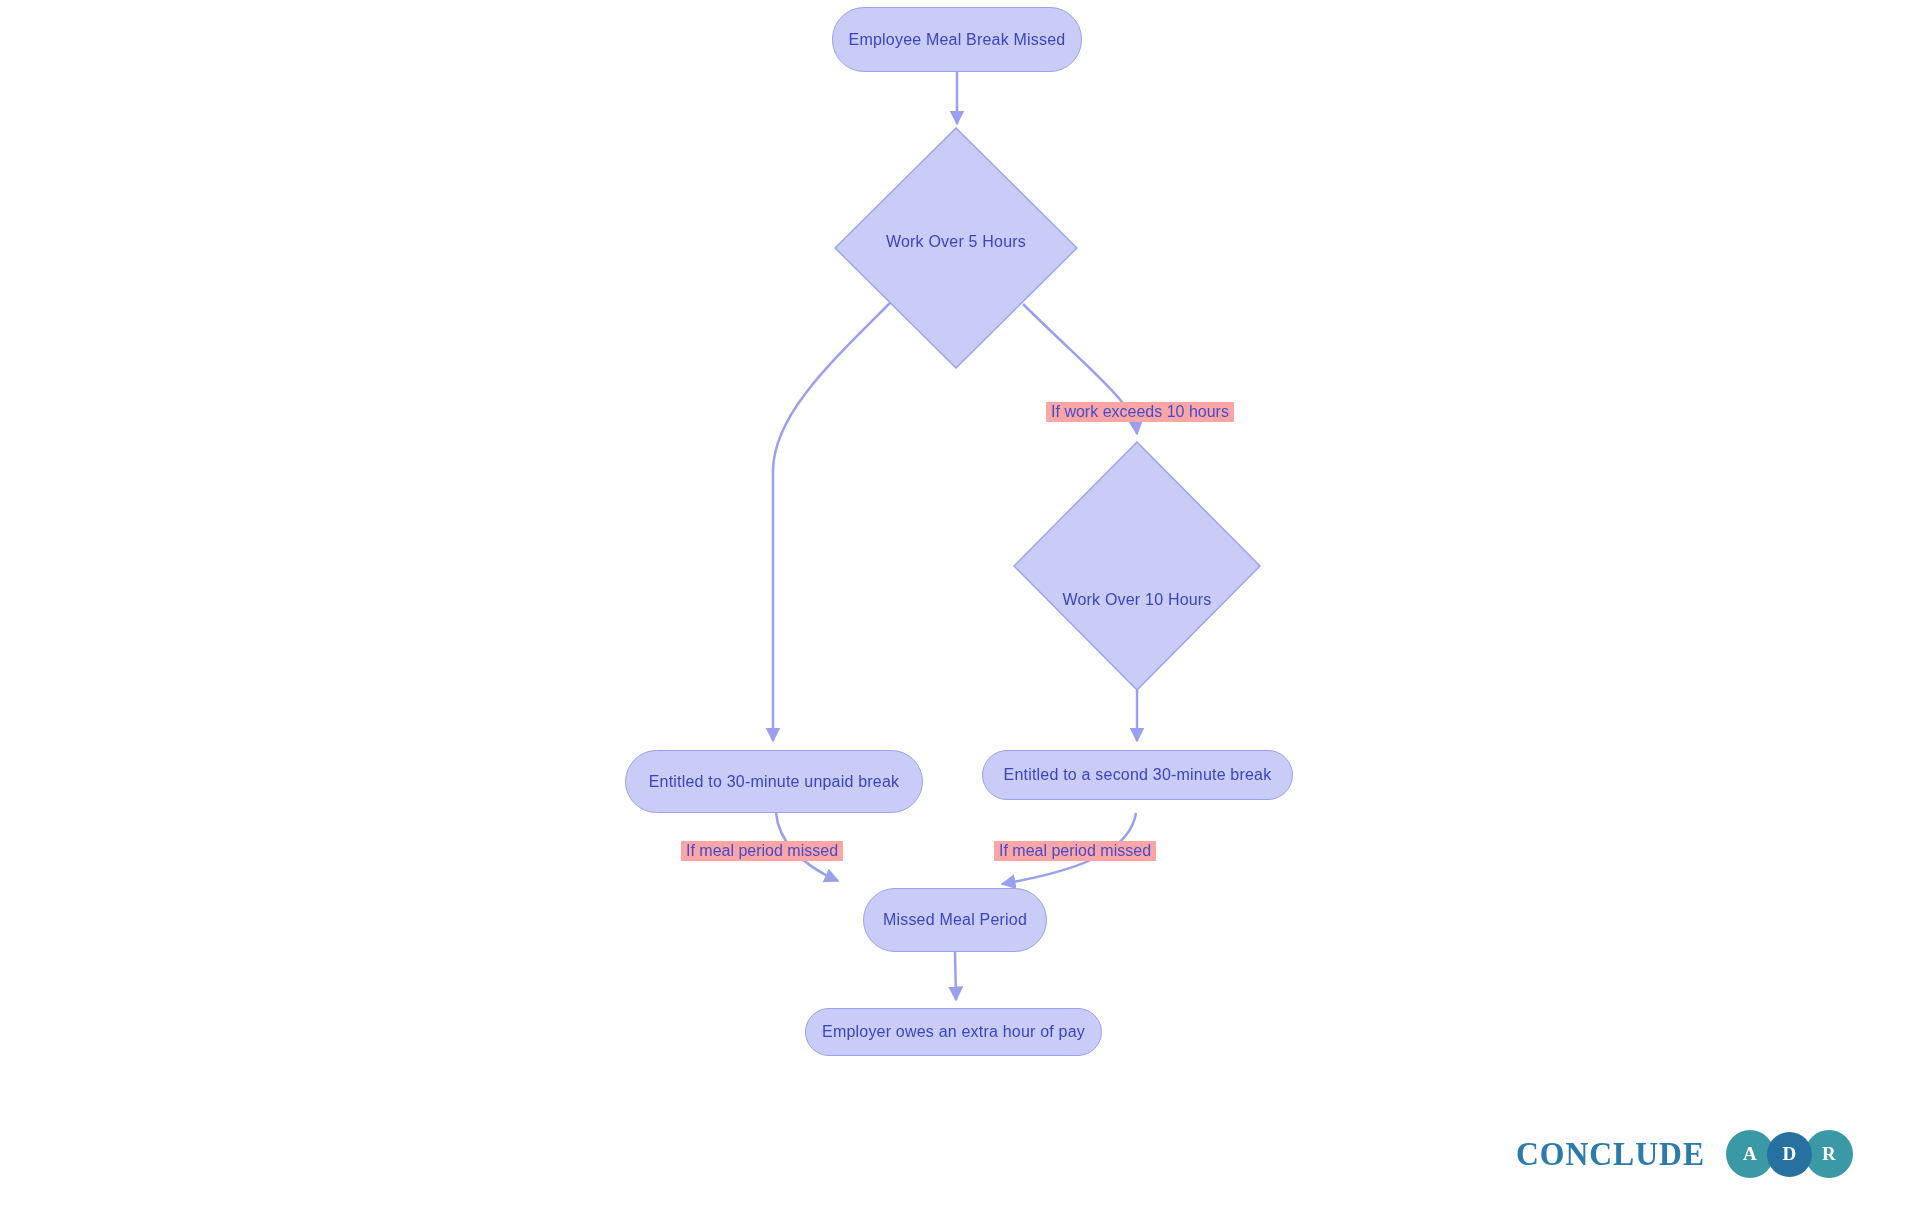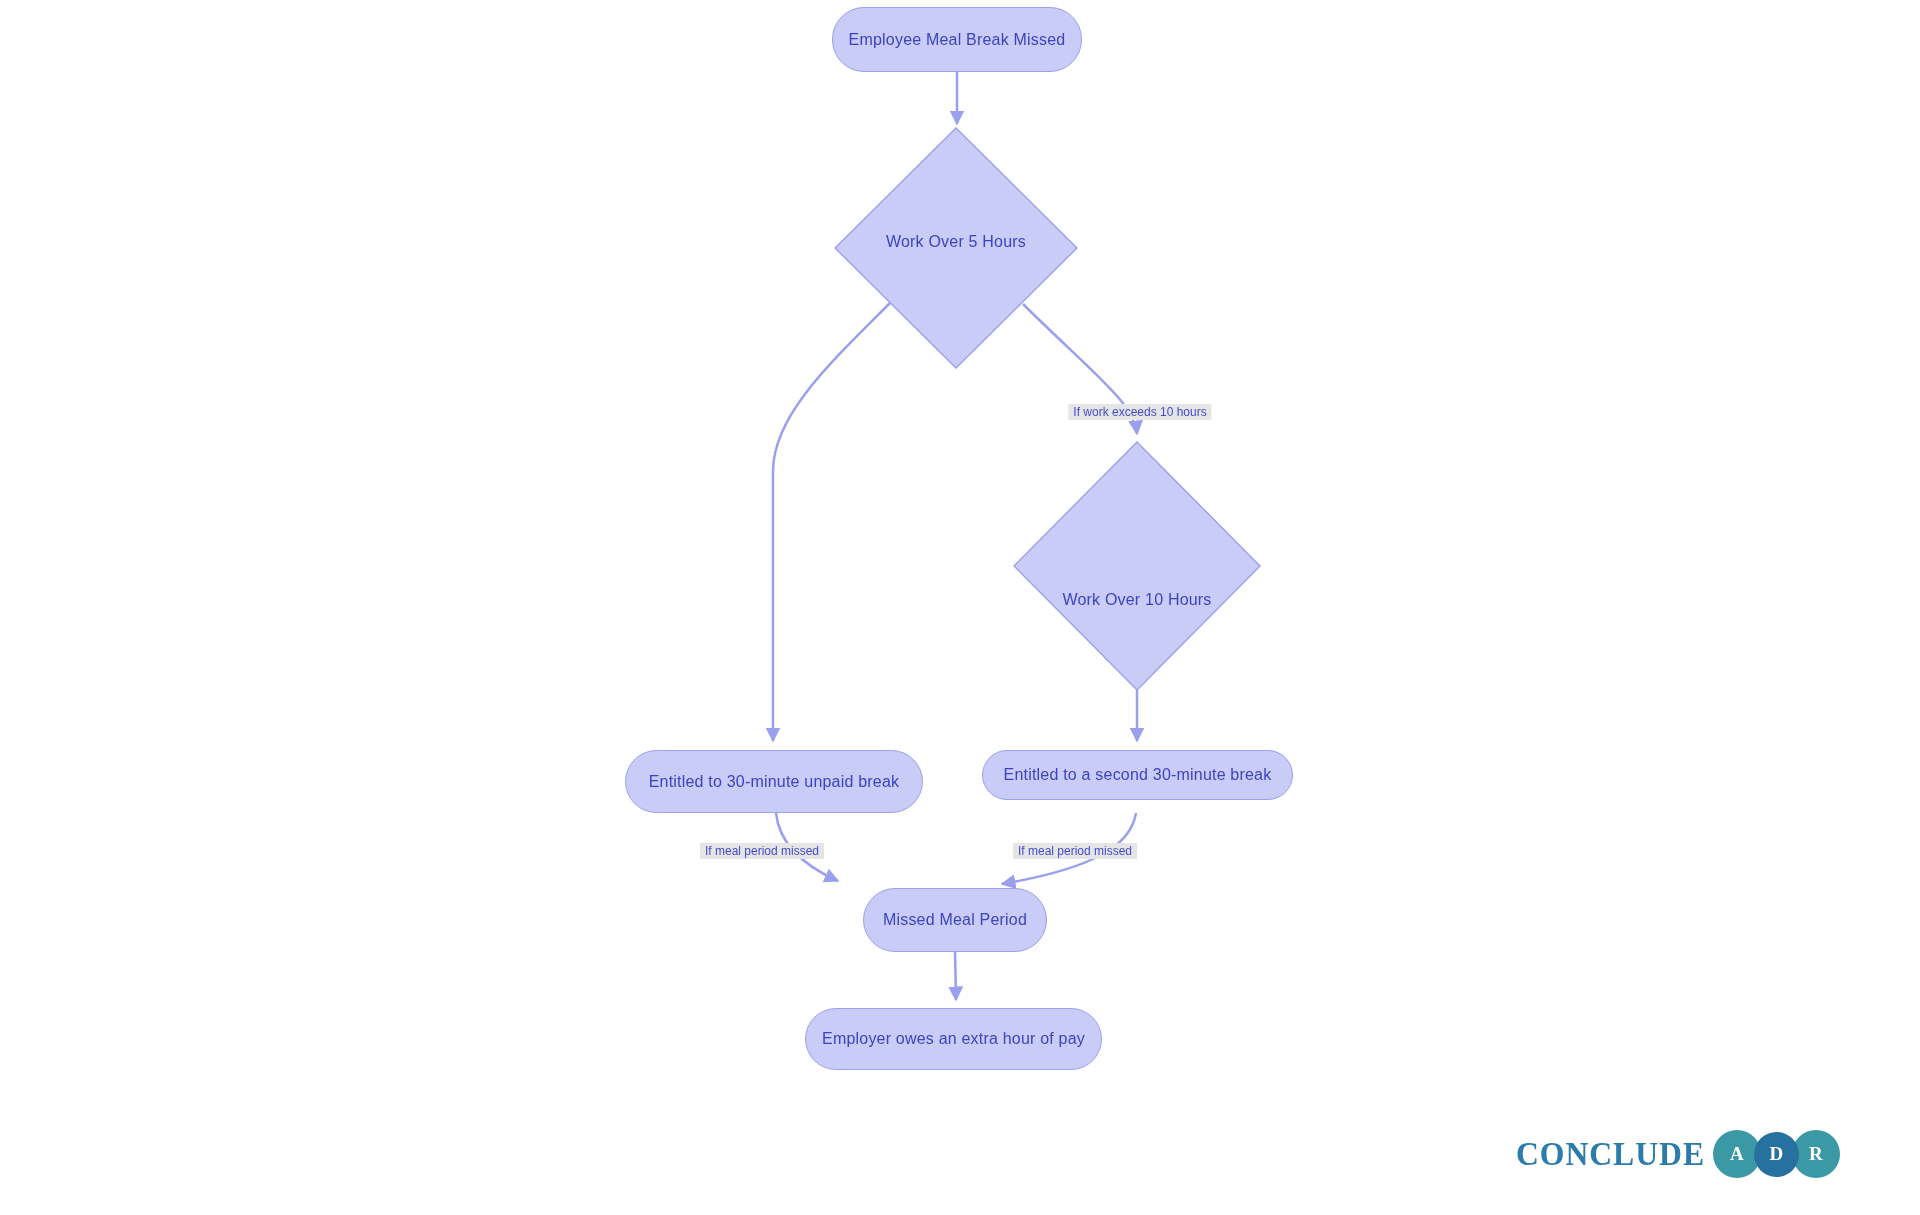--- a/index.html
+++ b/index.html
@@ -35,33 +35,34 @@
     text-align: center;
     color: #3c43c2;
     font-size: 16px;
     letter-spacing: 0.2px;
     z-index: 3;
     pointer-events: none;
   }
   .edge-label {
     position: absolute;
     transform: translate(-50%, -50%);
-    background: #e5e5e5;
+    background: #fca5a5;
     padding: 1px 5px;
     color: #424cd0;
-    font-size: 12px;
+    font-size: 16px;
     white-space: nowrap;
     z-index: 2;
   }
   .logo {
     position: absolute;
     left: 1516px;
     top: 1130px;
     display: flex;
     align-items: center;
+    gap: 13px;
     z-index: 4;
   }
   .logo-wordmark {
     font-family: "Liberation Serif", serif;
     font-weight: 700;
     font-size: 33px;
     color: #2b7cab;
     letter-spacing: 1px;
     transform: scaleX(0.96);
     transform-origin: left center;
@@ -126,21 +127,21 @@
   </div>
 
   <div class="node" style="left:982px; top:750px; width:311px; height:50px;">
     <span>Entitled to a second 30-minute break</span>
   </div>
 
   <div class="node" style="left:863px; top:888px; width:184px; height:64px;">
     <span>Missed Meal Period</span>
   </div>
 
-  <div class="node" style="left:805px; top:1008px; width:297px; height:62px;">
+  <div class="node" style="left:805px; top:1008px; width:297px; height:48px;">
     <span>Employer owes an extra hour of pay</span>
   </div>
 
   <div class="logo">
     <span class="logo-wordmark">CONCLUDE</span>
     <span class="logo-circles">
       <span class="logo-circle c-outer">A</span>
       <span class="logo-circle c-mid">D</span>
       <span class="logo-circle c-outer">R</span>
     </span>

